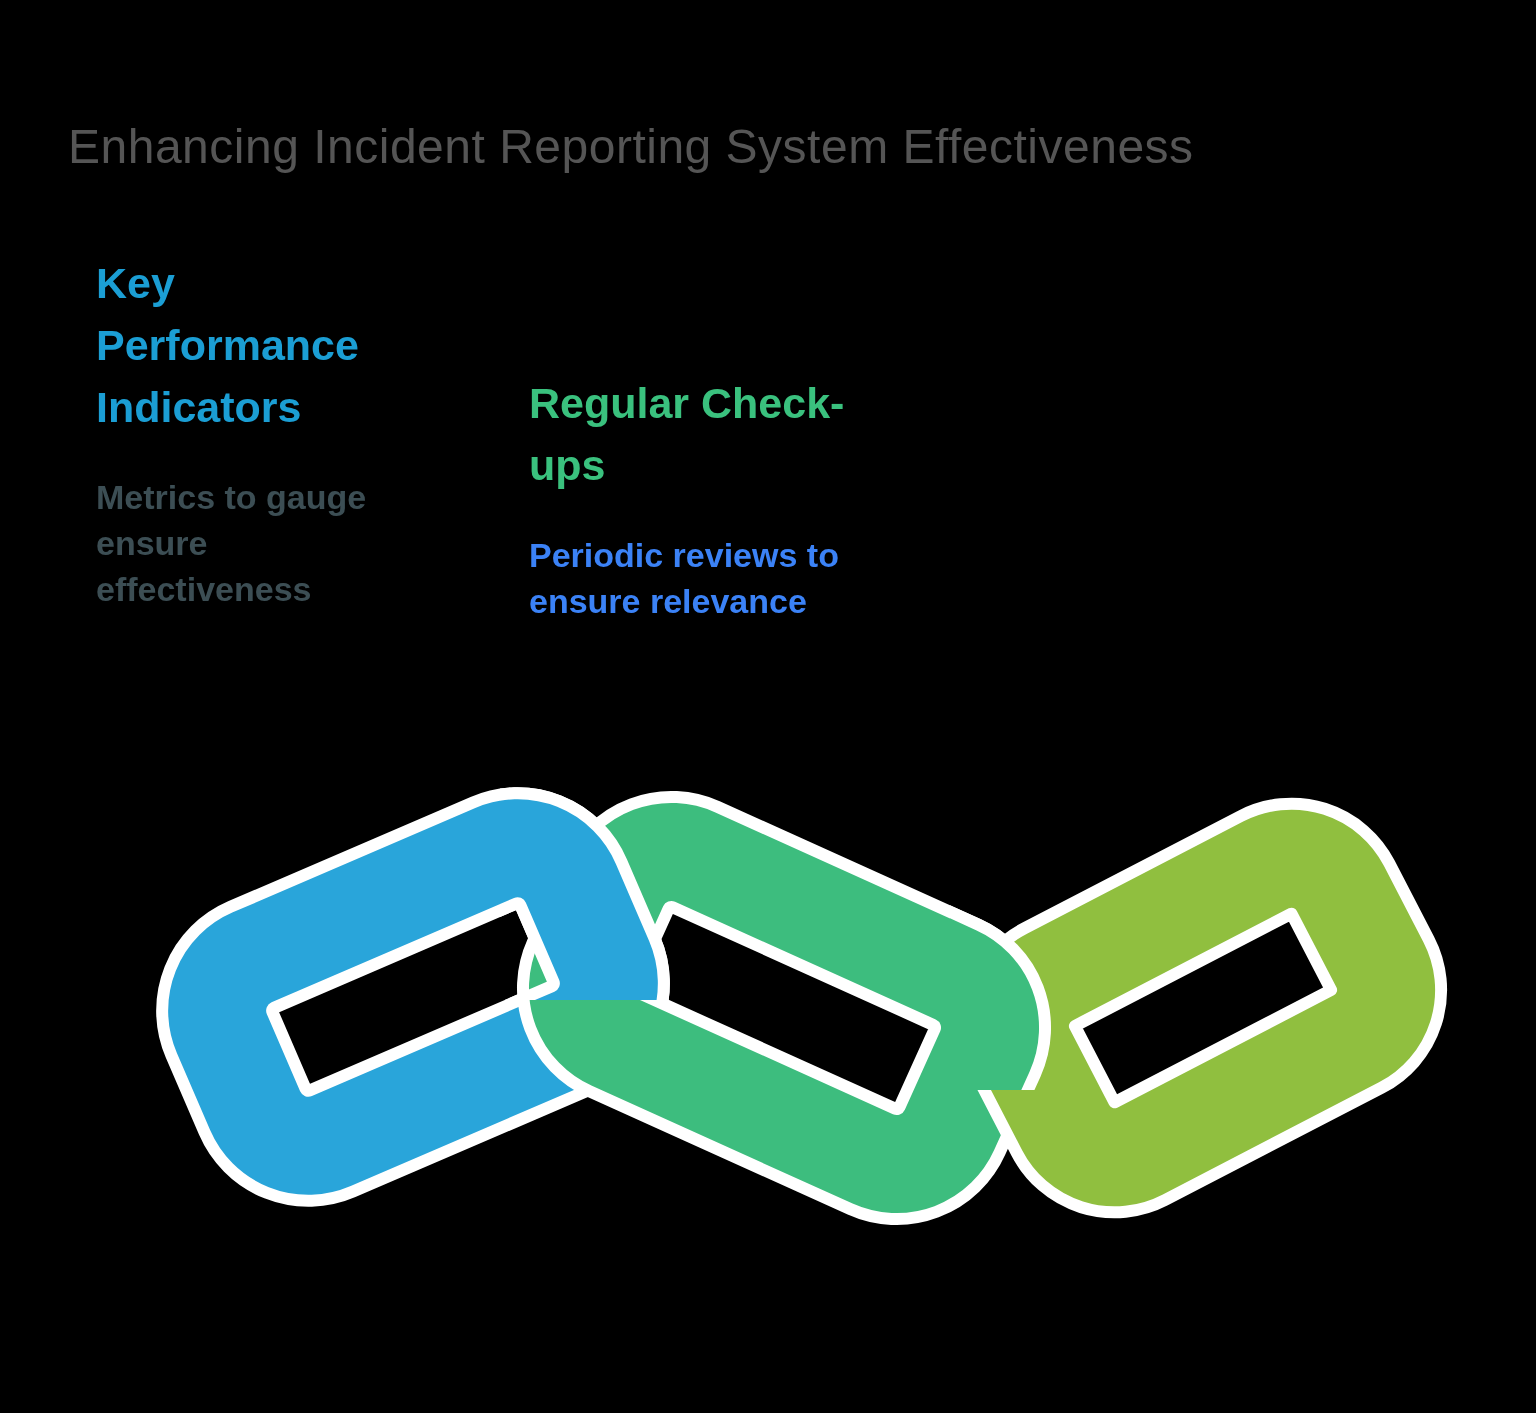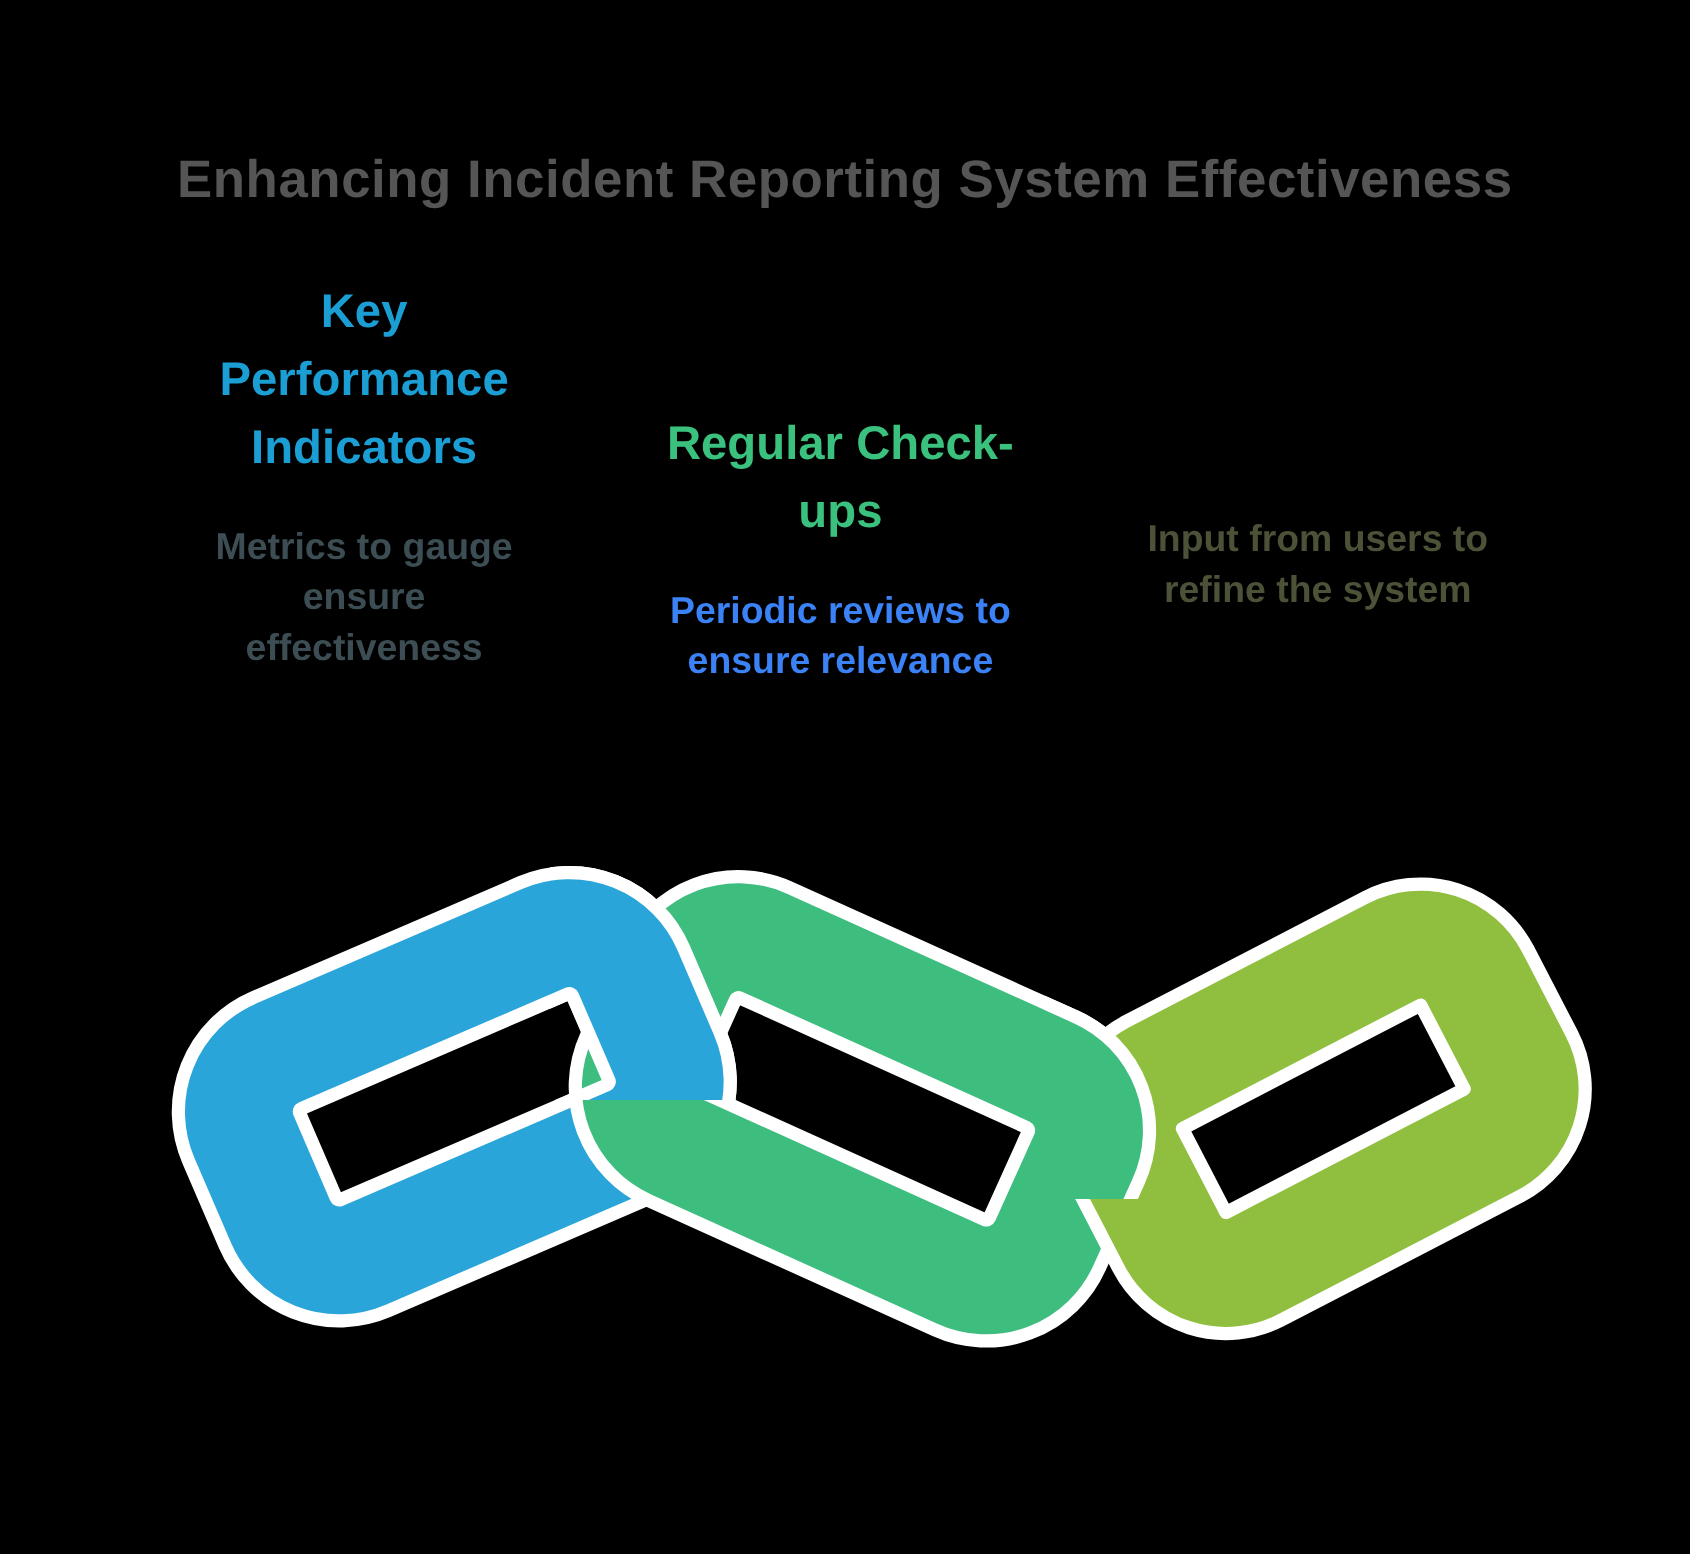--- a/index.html
+++ b/index.html
@@ -2,27 +2,27 @@
 <html><head>
 <meta charset="utf-8">
 <style>
   html,body{margin:0;padding:0;}
   body{
     width:1536px;height:1413px;position:relative;overflow:hidden;
     background:#000;
     font-family:"Liberation Sans", sans-serif;
   }
   .title{
-    position:absolute;top:136px;left:50%;transform:translateX(-50%);
-    width:1400px;text-align:center;
-    font-size:48px;font-weight:700;letter-spacing:0.5px;white-space:nowrap;
+    position:absolute;top:119px;left:50%;transform:translateX(-50%);
+    width:1400px;text-align:left;
+    font-size:48px;font-weight:400;letter-spacing:0.5px;white-space:nowrap;
   }
   .col{
     position:absolute;width:470px;transform:translateX(-50%);
-    text-align:center;
+    text-align:left;
   }
   .col .heading{
     margin:0;font-size:43px;line-height:62px;font-weight:700;
     white-space:pre-line;
   }
   .col .desc{
     margin:36px 0 0 0;font-size:34px;line-height:46px;font-weight:700;
     white-space:pre-line;
   }
   .col1{left:331px;top:252px;}
@@ -45,22 +45,20 @@
 </div>
 
 <div class="col col2">
   <h2 class="heading" style="color: rgb(58, 193, 126);">Regular Check-
 ups</h2>
   <p class="desc" style="color: #3b82f6;">Periodic reviews to
 ensure relevance</p>
 </div>
 
 <div class="col col3">
-  <p class="desc" style="color: rgb(75, 82, 55);">Input from users to
-refine the system</p>
 </div>
 
 <svg class="chain" width="1536" height="1413" viewBox="0 0 1536 1413" aria-hidden="true">
   <defs>
     <clipPath id="clip-blue-over-green">
         <rect x="500" y="700" width="250" height="300"></rect>
       </clipPath>
     <clipPath id="clip-green-over-lime">
         <rect x="950" y="700" width="240" height="390"></rect>
       </clipPath>

